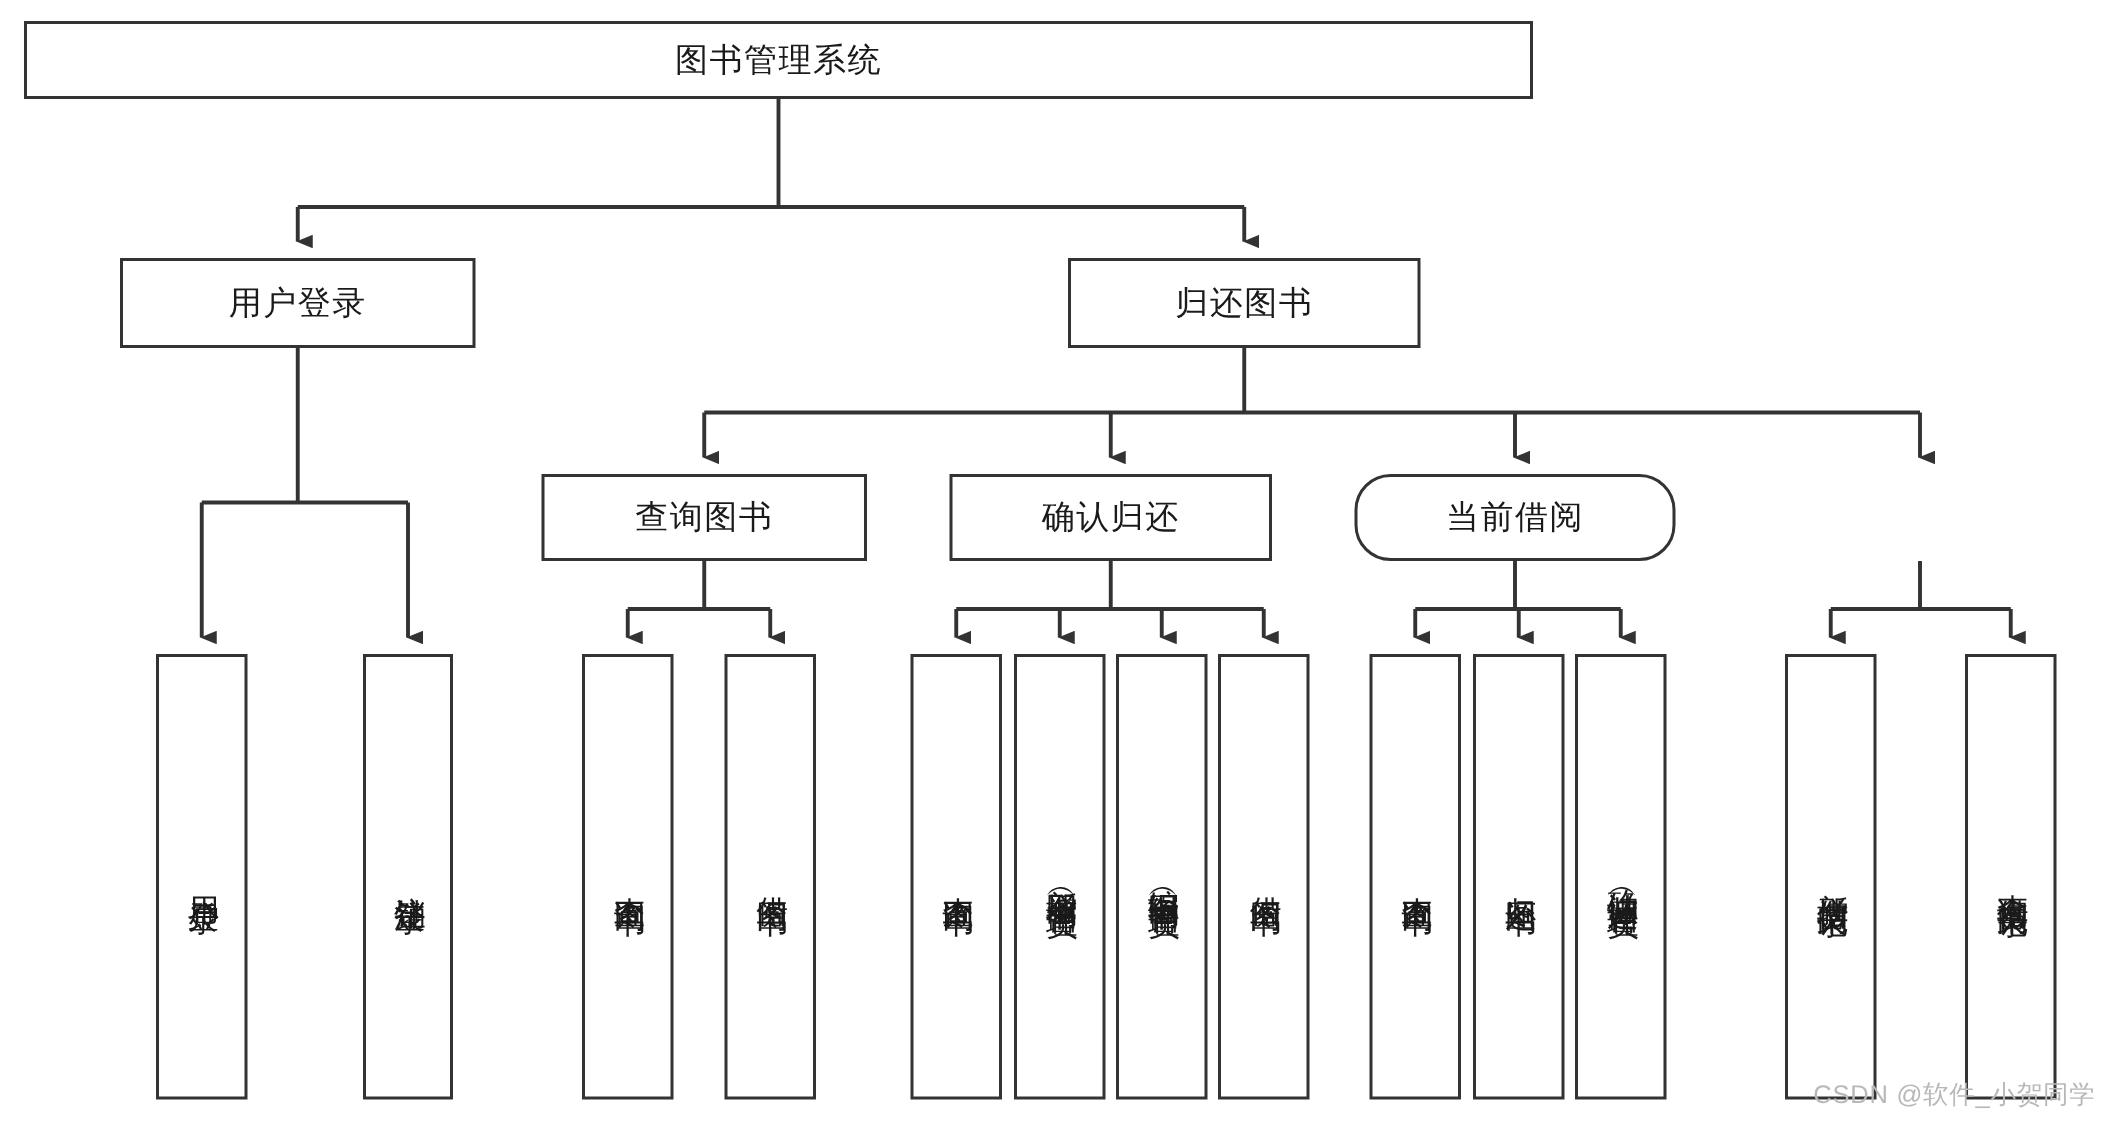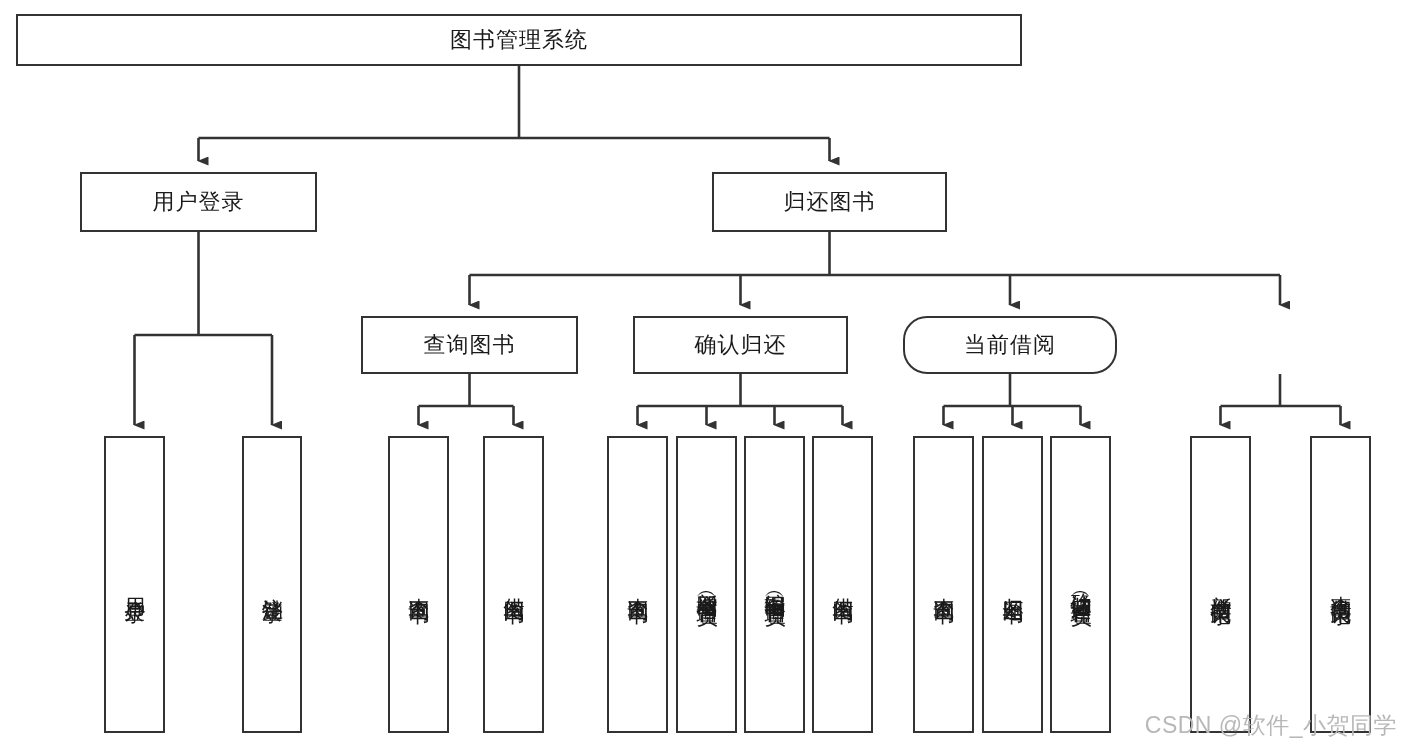--- a/index.html
+++ b/index.html
@@ -52,21 +52,21 @@
     white-space: nowrap;
   }
   .node-v > span {
     writing-mode: vertical-rl;
     text-orientation: upright;
   }
   #watermark {
     position: absolute;
     right: 8px;
     bottom: 6px;
-    font-size: 23px;
+    font-size: 17px;
     color: #b8b8b8;
     letter-spacing: 0.5px;
     white-space: nowrap;
     user-select: none;
   }
 </style>
 </head>
 <body>
 
 <div id="diagram-root">

